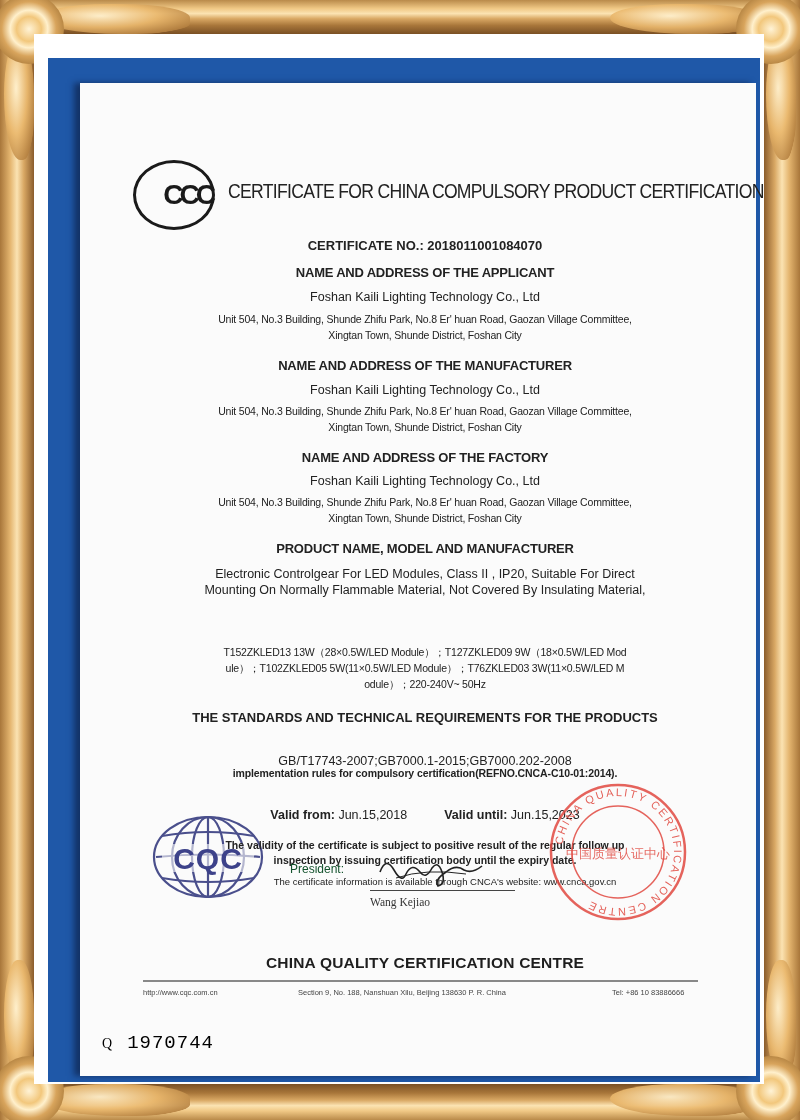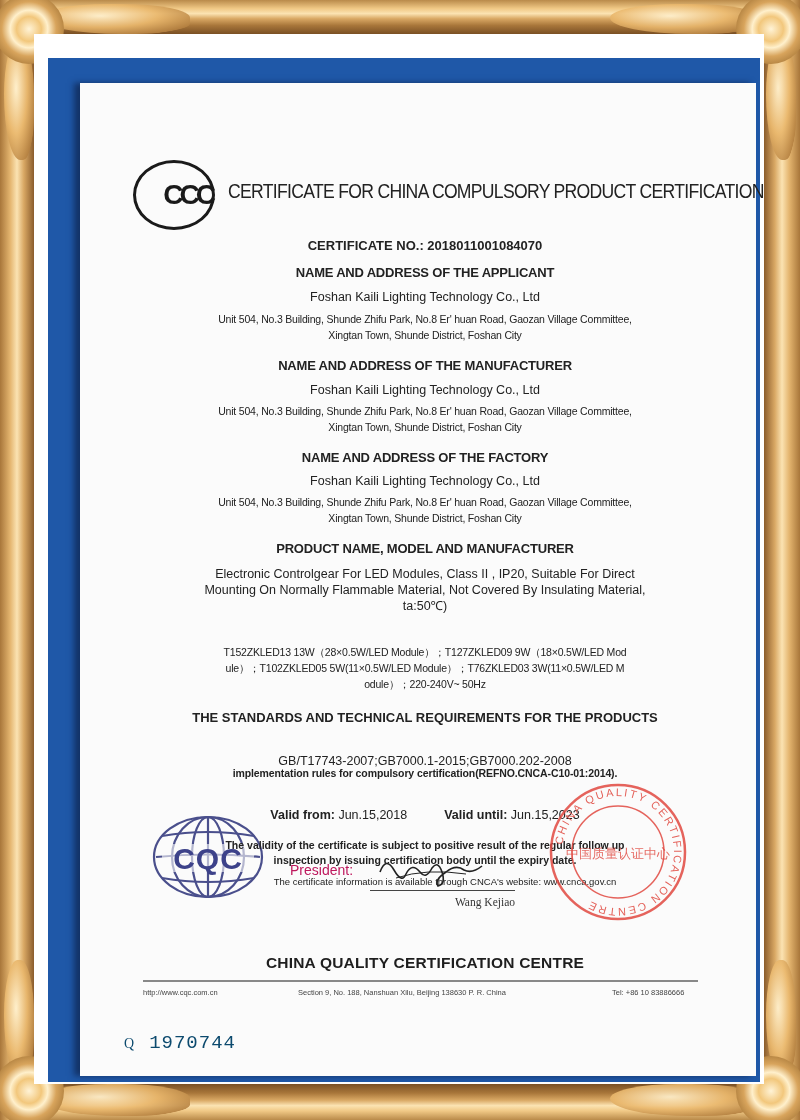--- a/index.html
+++ b/index.html
@@ -80,44 +80,44 @@
   .valid b { font-weight: bold; }
   .follow { font-weight: bold; font-size: 10.5px; line-height: 15px; }
   .info { font-size: 9.5px; }
   .cqc-logo {
     position: absolute; left: 152px; top: 814px; width: 112px; height: 86px;
   }
   .stamp {
     position: absolute; left: 548px; top: 782px; width: 140px; height: 140px;
   }
   .president {
-    position: absolute; left: 290px; top: 862px; font-size: 14px; color: #be185d;
+    position: absolute; left: 290px; top: 862px; font-size: 12px; color: #14532d;
   }
   .signature {
     position: absolute; left: 376px; top: 850px; width: 110px; height: 40px;
   }
   .sig-line {
     position: absolute; left: 370px; top: 890px; width: 145px; height: 1px; background: #444;
   }
   .sig-name {
-    position: absolute; left: 370px; top: 896px; width: 145px; text-align: right;
+    position: absolute; left: 370px; top: 896px; width: 145px; text-align: left;
     font-family: "Liberation Serif", serif; font-size: 11.5px; color: #333;
   }
   .cqc-centre {
     position: absolute; left: 110px; top: 954px; width: 630px; text-align: center;
     font-weight: bold; font-size: 15.5px; color: #1e1e1e; letter-spacing: 0.2px;
   }
   .footer-line {
     position: absolute; left: 143px; top: 980px; width: 555px; height: 2px; background: #888;
   }
   .footer {
     position: absolute; top: 988px; font-size: 7.5px; color: #444; white-space: nowrap;
   }
   .serial {
-    position: absolute; left: 124px; top: 1032px; color: #0c4a6e;
+    position: absolute; left: 102px; top: 1032px; color: #000000;
     font-family: "Liberation Mono", monospace; font-size: 19px; letter-spacing: 1px;
   }
   .serial .q { font-family: "Liberation Serif", serif; font-size: 14px; margin-right: 14px; }
 </style>
 </head>
 <body>
 
 <div class="frame-top"></div>
 <div class="frame-bottom"></div>
 <div class="frame-left"></div>
@@ -163,21 +163,20 @@
 <div class="text-block co" style="top:474px;">Foshan Kaili Lighting Technology Co., Ltd</div>
 <div class="text-block addr" style="top:494px;">
   <div>Unit 504, No.3 Building, Shunde Zhifu Park, No.8 Er' huan Road, Gaozan Village Committee,</div>
   <div>Xingtan Town, Shunde District, Foshan City</div>
 </div>
 
 <div class="text-block h" style="top:541px;">PRODUCT NAME, MODEL AND MANUFACTURER</div>
 <div class="text-block prod" style="top:566px;">
   <div>Electronic Controlgear For LED Modules, Class II , IP20, Suitable For Direct</div>
   <div>Mounting On Normally Flammable Material, Not Covered By Insulating Material,</div>
-  <div>ta:50℃)</div>
 </div>
 <div class="text-block model" style="top:644px;">
   <div>T152ZKLED13   13W（28×0.5W/LED Module）；T127ZKLED09   9W（18×0.5W/LED Mod</div>
   <div>ule）；T102ZKLED05   5W(11×0.5W/LED Module）；T76ZKLED03   3W(11×0.5W/LED M</div>
   <div>odule）；220-240V~ 50Hz</div>
 </div>
 
 <div class="text-block std-h" style="top:710px;">THE STANDARDS AND TECHNICAL REQUIREMENTS FOR THE PRODUCTS</div>
 <div class="text-block std" style="top:735px;">GB/T17743-2007;GB7000.1-2015;GB7000.202-2008</div>
 

